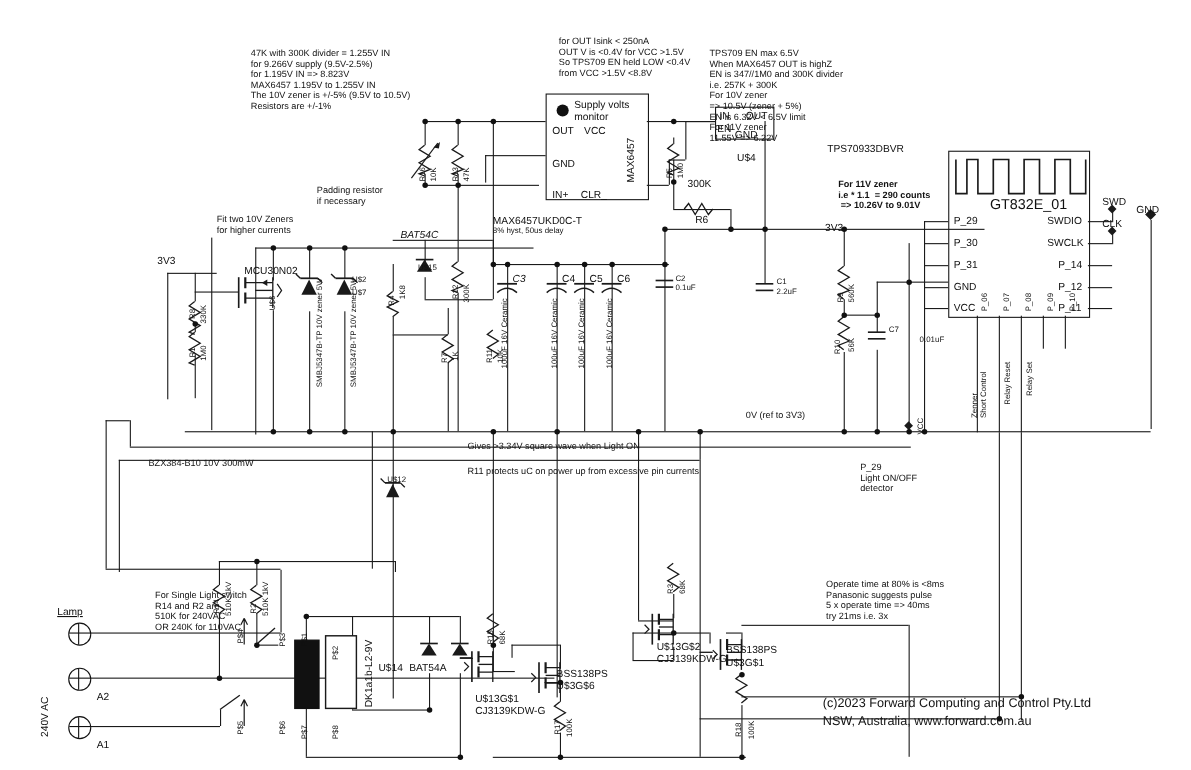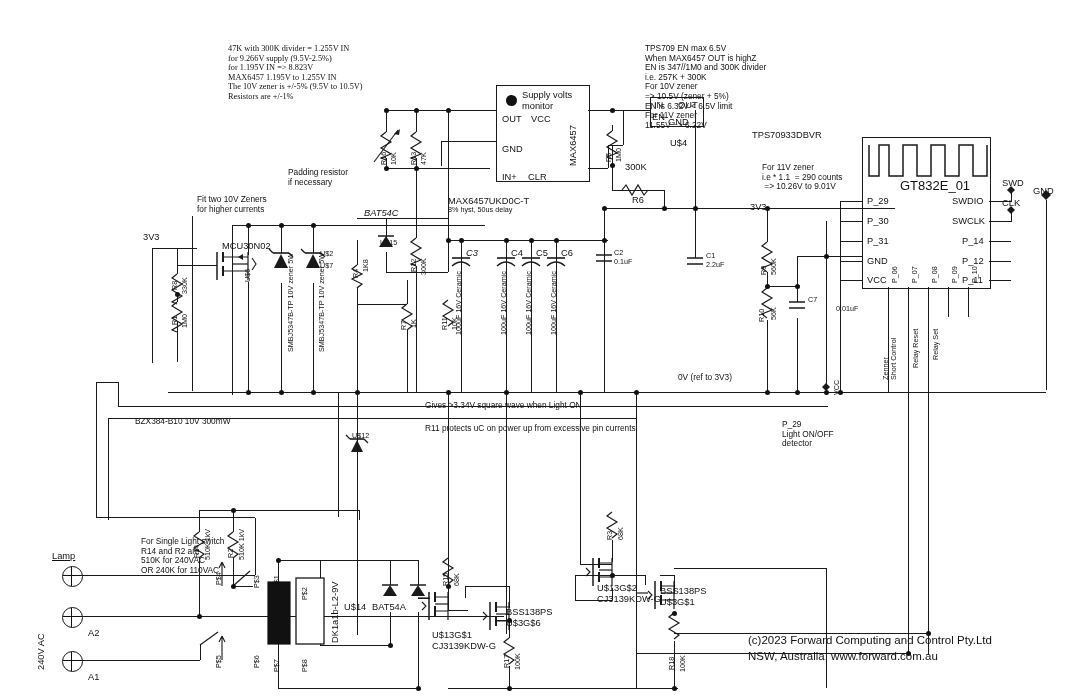--- a/index.html
+++ b/index.html
@@ -22,55 +22,63 @@
   .term:before{content:"";position:absolute;left:8px;top:0px;width:1.4px;height:19px;background:#111;}
   .term:after{content:"";position:absolute;top:8px;left:0px;height:1.4px;width:19px;background:#111;}
   svg{position:absolute;overflow:visible;}
 </style>
 </head>
 <body>
 
 <div id="sheet">
 
 
-  <div class="t" style="left:228px;top:44px;font-family:Liberation Serif, serif;">47K with 300K divider = 1.255V IN
+  <div class="t" style="left:228px;top:44px;">47K with 300K divider = 1.255V IN
 for 9.266V supply (9.5V-2.5%)
 for 1.195V IN =&gt; 8.823V
 MAX6457 1.195V to 1.255V IN
 The 10V zener is +/-5% (9.5V to 10.5V)
 Resistors are +/-1%</div>
 
+  <div class="t" style="left:508px;top:33px;">for OUT Isink &lt; 250nA
+OUT V is &lt;0.4V for VCC &gt;1.5V
+So TPS709 EN held LOW &lt;0.4V
+from VCC &gt;1.5V &lt;8.8V</div>
 
   <div class="t" style="left:645px;top:44px;">TPS709 EN max 6.5V
 When MAX6457 OUT is highZ
 EN is 347//1M0 and 300K divider
 i.e. 257K + 300K
 For 10V zener
 =&gt; 10.5V (zener + 5%)
 EN is 6.32V &lt; 6.5V limit
 For 11V zener
 11.55V =&gt; 6.22V</div>
 
 
 
-  <div class="t" style="left:762px;top:163px;">For 11V zener
+  <div class="t" style="left:762px;top:163px;font-weight:bold;">For 11V zener
 i.e * 1.1  = 290 counts
  =&gt; 10.26V to 9.01V</div>
 
   <div class="t" style="left:197px;top:195px;">Fit two 10V Zeners
 for higher currents</div>
 
   <div class="t" style="left:288px;top:168px;">Padding resistor
 if necessary</div>
 
   <div class="t" style="left:141px;top:537px;">For Single Light switch
 R14 and R2 are
 510K for 240VAC
 OR 240K for 110VAC</div>
 
+  <div class="t" style="left:751px;top:527px;">Operate time at 80% is &lt;8ms
+Panasonic suggests pulse
+5 x operate time =&gt; 40ms
+try 21ms i.e. 3x</div>
 
   <div class="t" style="left:425px;top:401px;">Gives &gt;3.34V square wave when Light ON</div>
 
   <div class="t" style="left:425px;top:424px;">R11 protects uC on power up from excessive pin currents</div>
 
   <div class="t" style="left:135px;top:417px;">BZX384-B10 10V 300mW</div>
 
   <div class="t" style="left:678px;top:373px;">0V (ref to 3V3)</div>
 
   <div class="t s9" style="left:448px;top:196px;">MAX6457UKD0C-T</div>

